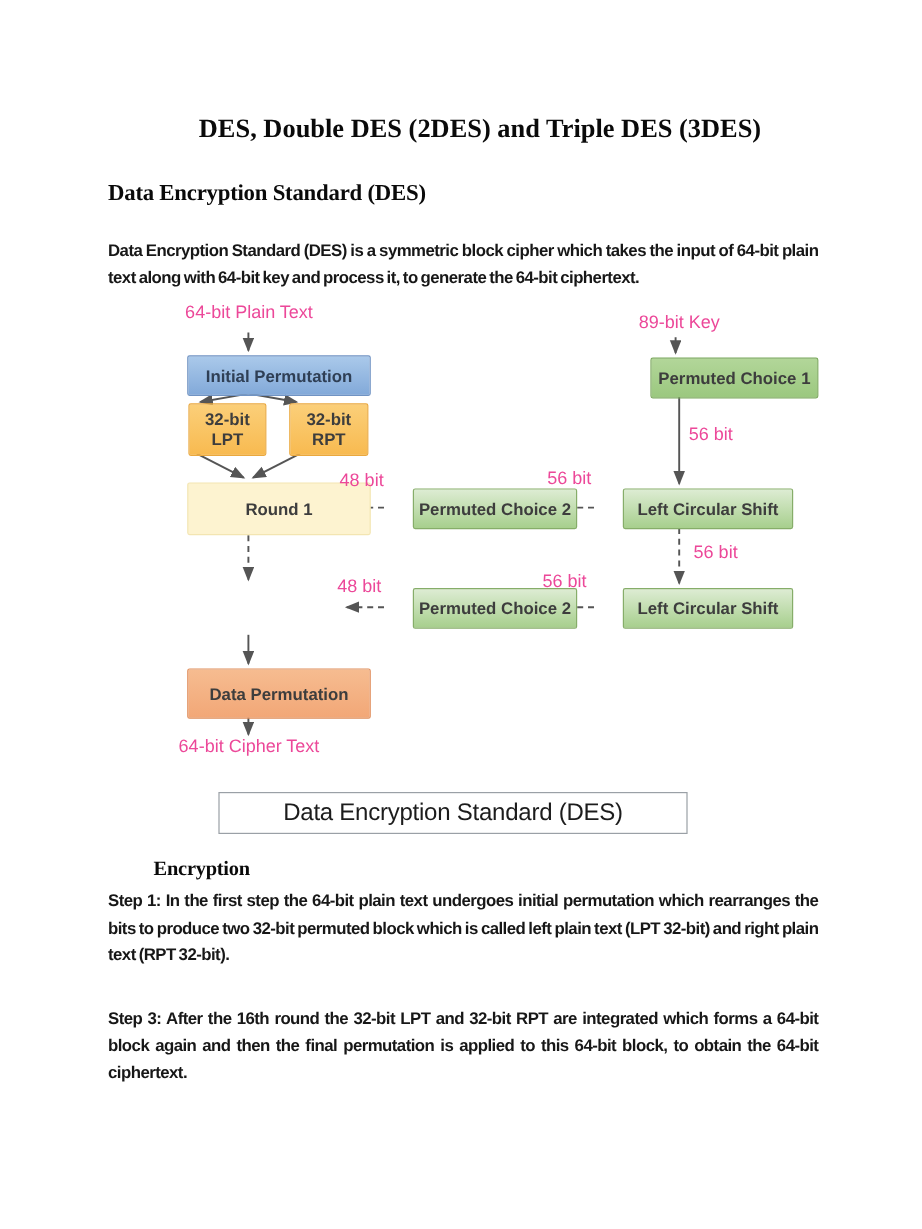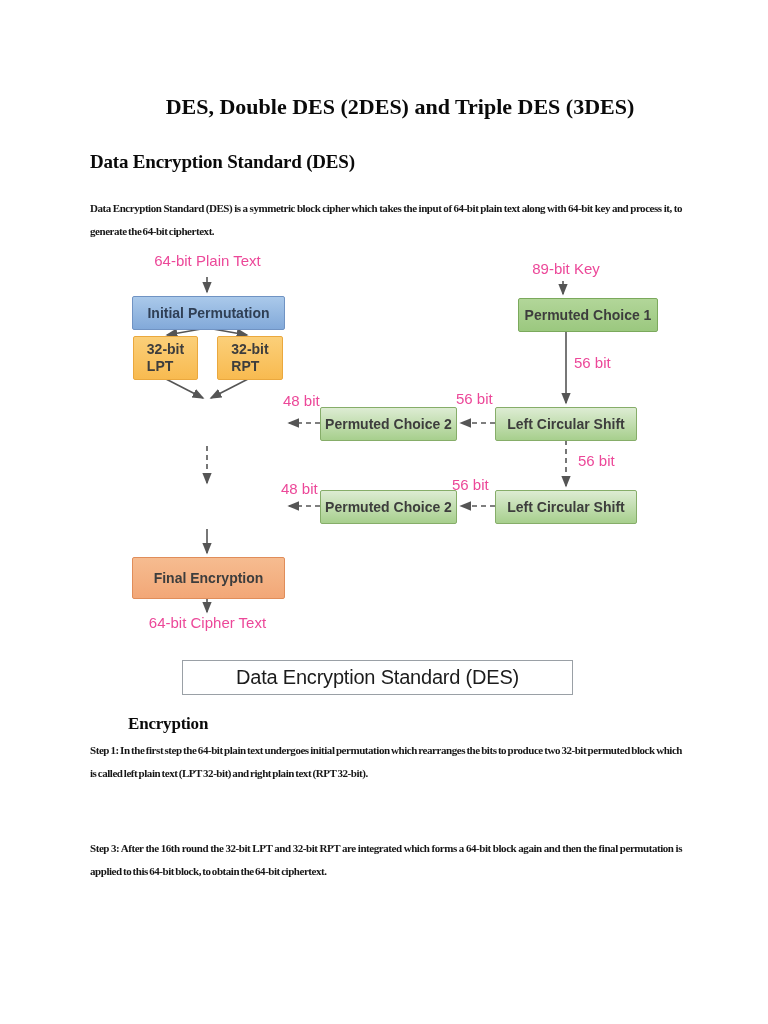--- a/index.html
+++ b/index.html
@@ -8,32 +8,32 @@
 
   .doc-title{position:absolute;top:94px;left:0;width:768px;text-align:center;
     font-family:"Liberation Serif",serif;font-weight:bold;font-size:22px;color:#0a0a0a;padding-left:16px;}
 
   .h2{position:absolute;left:90px;font-family:"Liberation Serif",serif;font-weight:bold;
     color:#0a0a0a;letter-spacing:-0.2px;}
   .h2.des{top:151px;font-size:19px;}
   .h2.enc{top:714px;font-size:17px;margin-left:38px;}
 
   .body-par{position:absolute;left:90px;width:592px;margin:0;text-align:justify;
-    font-size:11px;font-weight:bold;color:#171717;line-height:22.5px;
-    letter-spacing:-0.45px;word-spacing:-1px;font-family:Liberation Serif, serif;}
+    font-size:14px;font-weight:bold;color:#171717;line-height:22.5px;
+    letter-spacing:-0.45px;word-spacing:-1px;}
   .body-par.intro{top:197px;}
   .body-par.s1{top:739px;}
   .body-par.s2{top:806px;white-space:nowrap;width:auto;}
   .body-par.s3{top:837px;}
 
   
   #diagram{position:absolute;left:0;top:250px;width:768px;height:400px;}
   .dnode{position:absolute;display:flex;align-items:center;justify-content:center;
-    text-align:left;font-size:14px;font-weight:bold;color:#3d3d3d;border-radius:2px;
-    line-height:17px;}
+    text-align:center;font-size:14px;font-weight:bold;color:#3d3d3d;border-radius:2px;
+    line-height:17px;margin-left:24px;}
   .blue{left:132px;top:46px;width:151px;height:32px;
     background:linear-gradient(180deg,#aac9ea,#82a9d9);border:1px solid #7093c3;color:#2f3f55;}
   .amber{top:86px;width:63px;height:42px;
     background:linear-gradient(180deg,#fbcf79,#f8ba50);border:1px solid #eaa83e;}
   .amber.lpt{left:133px;}
   .amber.rpt{left:217px;width:64px;}
   .pyellow{left:132px;width:151px;background:#fdf3d0;border:1px solid #f3e5b2;}
   .pyellow.r1{top:152px;height:42px;}
   .pyellow.r16{top:237px;height:41px;}
   .salmon{left:132px;top:307px;width:151px;height:40px;
@@ -114,21 +114,22 @@
       <span>32-bit</span><br>
       <span>LPT</span></span>
       </div>
 
     <div class="dnode amber rpt">
         <span>
       <span>32-bit</span><br>
       <span>RPT</span></span>
       </div>
 
-    <div class="dnode salmon">Final Encryption</div>
+    <div class="dnode pyellow r1">Round 1</div>
+    <div class="dnode salmon">Data Permutation</div>
 
     <div class="dnode green pc1">Permuted Choice 1</div>
     <div class="dnode green lcs1">Left Circular Shift</div>
     <div class="dnode green pc2a">Permuted Choice 2</div>
     <div class="dnode green lcs2">Left Circular Shift</div>
     <div class="dnode green pc2b">Permuted Choice 2</div>
 
     <div class="dlabel b48a">48 bit</div>
     <div class="dlabel b56a">56 bit</div>
     <div class="dlabel b48b">48 bit</div>

